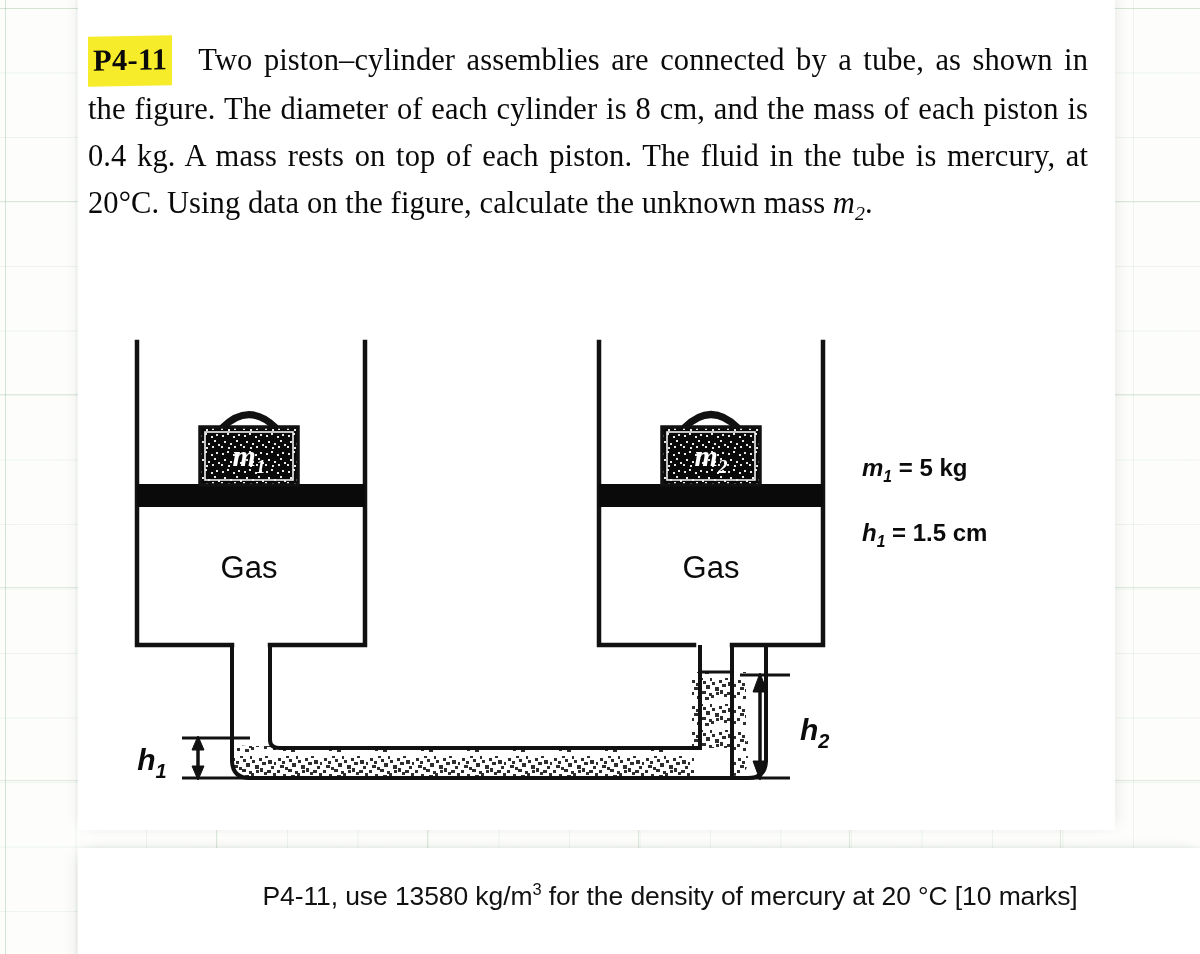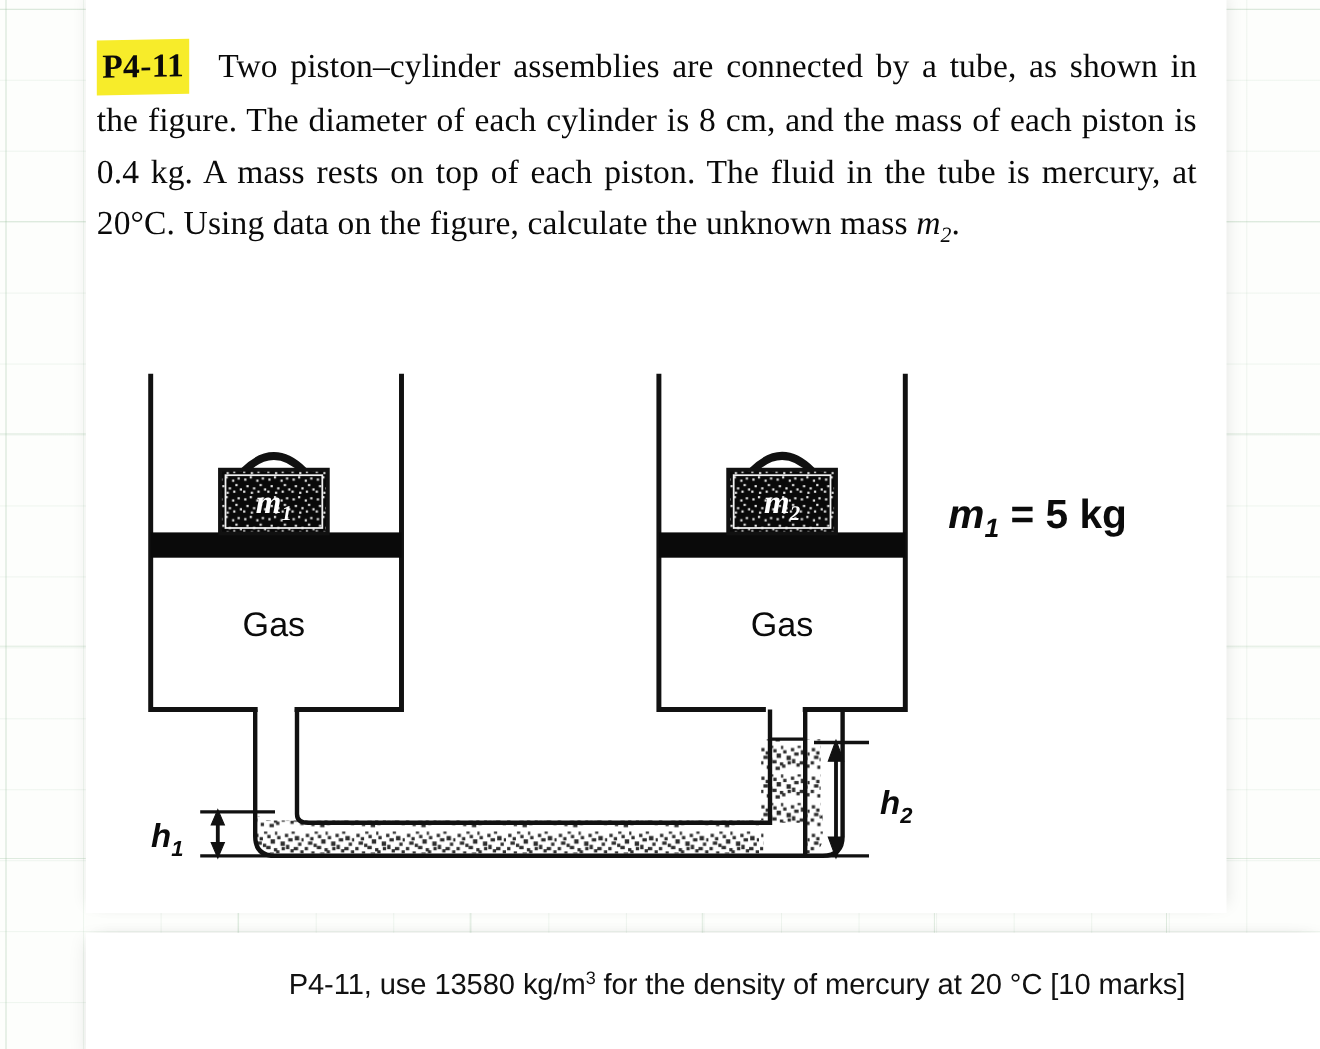--- a/index.html
+++ b/index.html
@@ -91,21 +91,21 @@
     height: 954px;
     pointer-events: none;
   }
 
   
   #given-data {
     position: absolute;
     left: 862px;
     top: 440px;
     font-family: "Liberation Sans", sans-serif;
-    font-size: 37px;
+    font-size: 24px;
     font-weight: 700;
     line-height: 56px;
     color: #0b0b0b;
     white-space: nowrap;
   }
   #given-data .row { display: block; }
   #given-data .sym { font-style: italic; }
 
   
   #caption-text {
@@ -258,17 +258,21 @@
     <polygon points="760,780 753,761 767,761"></polygon>
     <text x="800" y="740" stroke="none" font-family="Liberation Sans, sans-serif" font-size="30" font-style="italic" font-weight="700" fill="#0b0b0b" text-anchor="start">h<tspan font-size="20" dy="8">2</tspan></text>
   </g>
 </svg>
 
 <div id="given-data">
   <span class="row">
     <span class="sym">m</span><sub class="sym">1</sub>
     <span>= 5 kg</span>
   </span>
+  <span class="row">
+    <span class="sym">h</span><sub class="sym">1</sub>
+    <span>= 1.5 cm</span>
+  </span>
 </div>
 
 <div id="caption-text">
   <span>P4-11, use 13580 kg/m</span><sup>3</sup><span> for the density of mercury at 20 °C [10 marks]</span>
 </div>
 
 </body></html>

